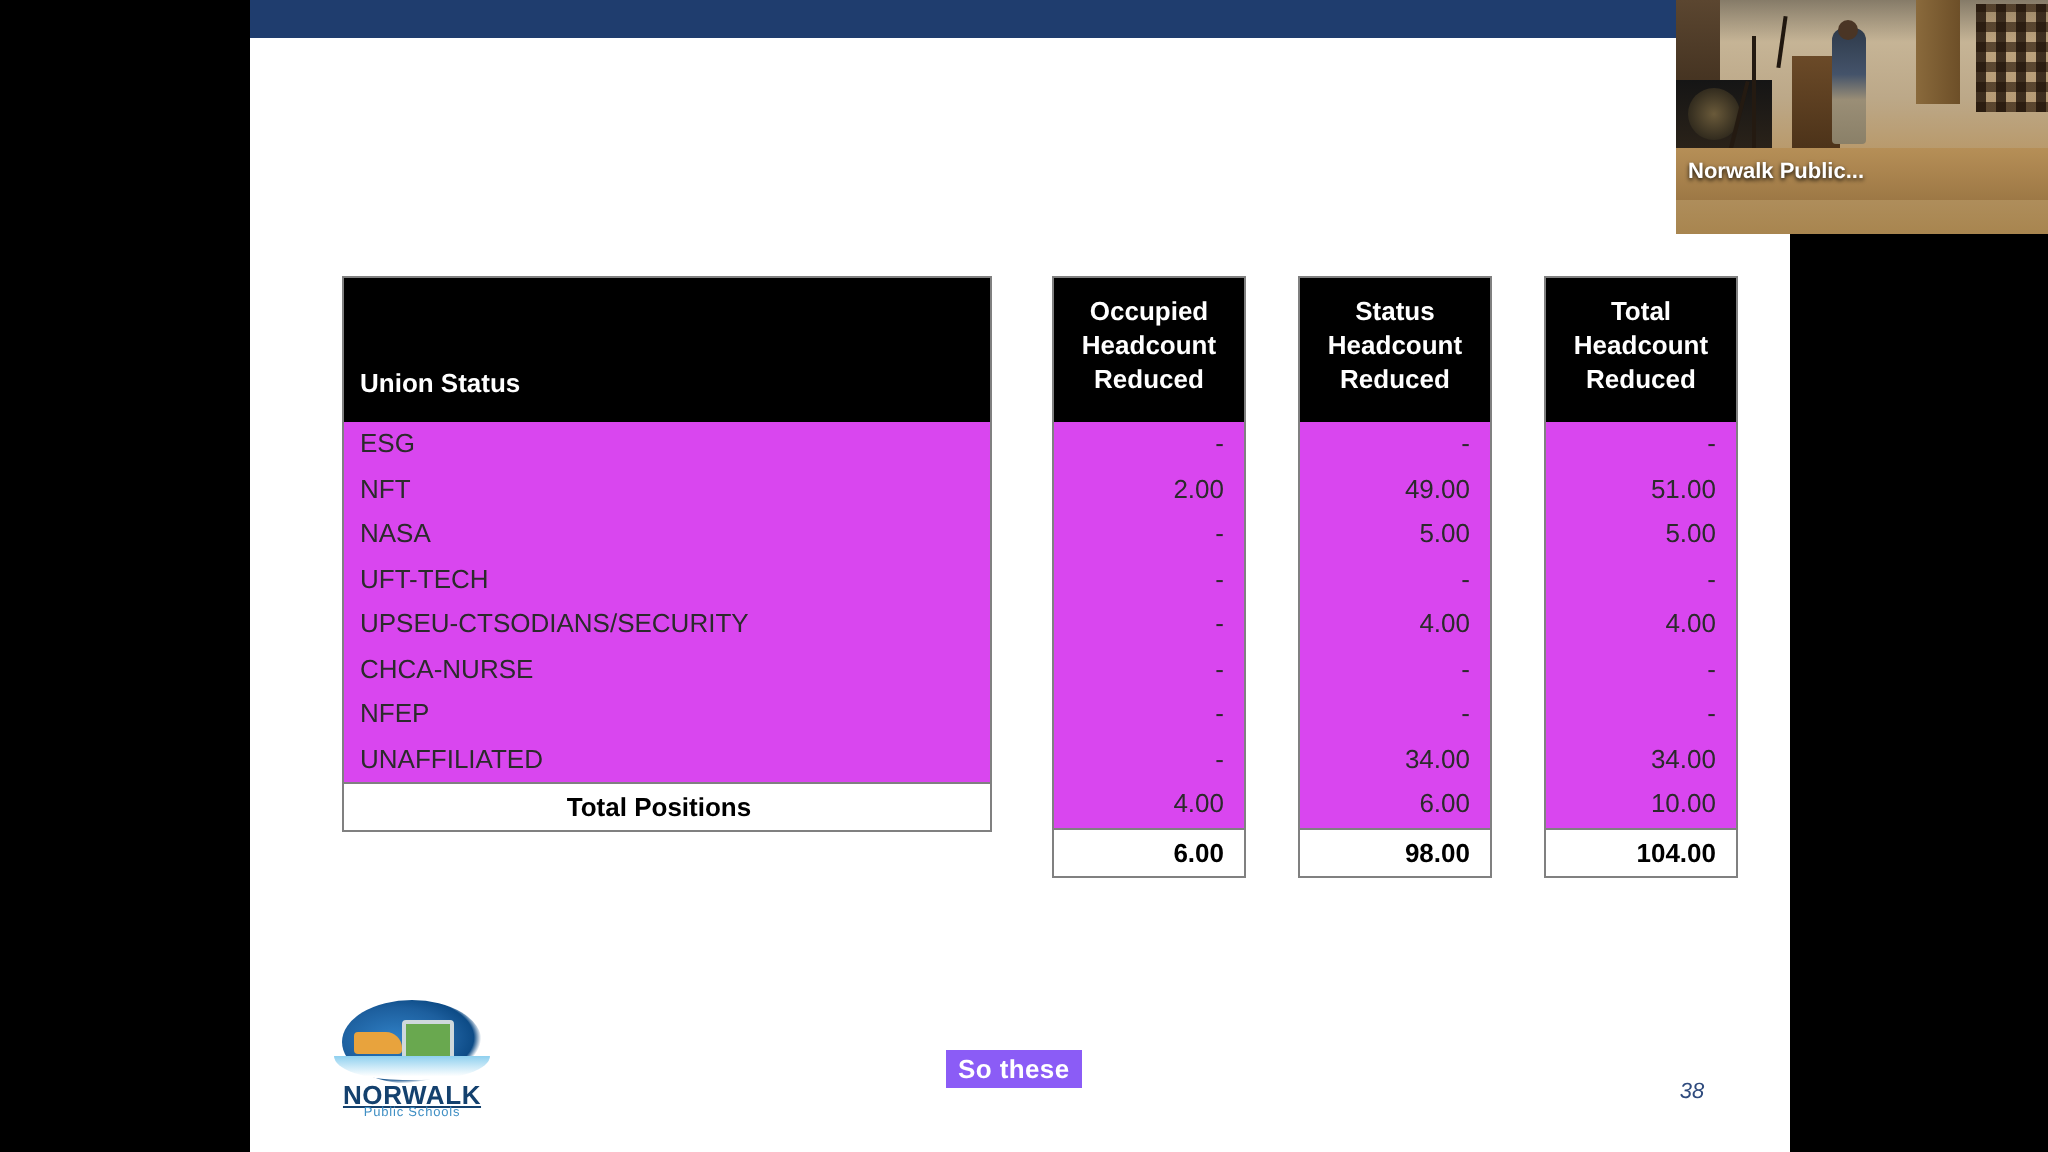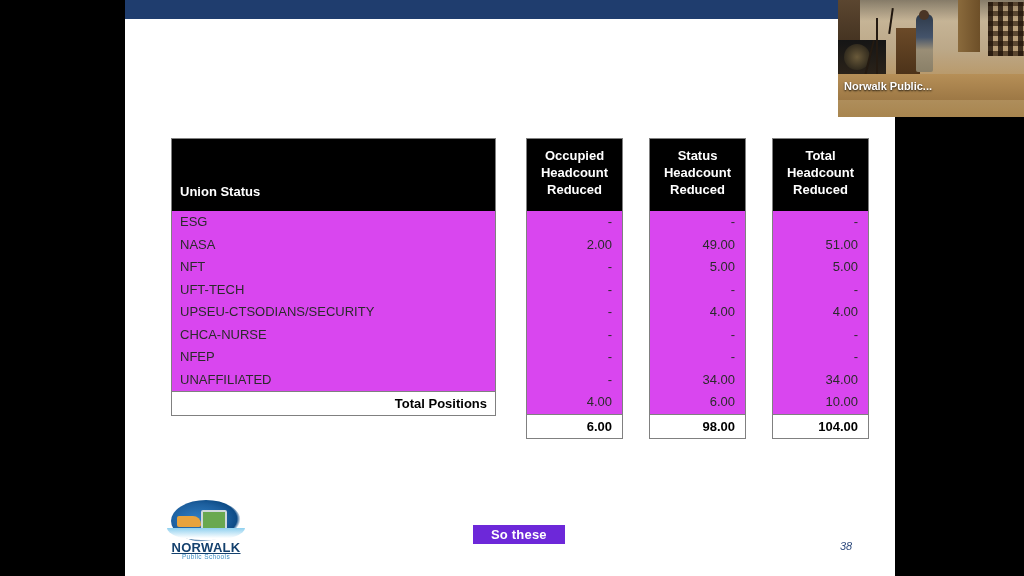--- a/index.html
+++ b/index.html
@@ -42,21 +42,21 @@
   }
   .tbl .foot {
     border-top:1px solid #808080;
     height:24px; line-height:24px; font-size:13px; font-weight:bold; color:#000;
   }
 
   
   #col-union { width:325px; }
   #col-union .hdr { height:72px; padding:44px 0 0 8px; }
   #col-union .rw { padding-left:8px; text-align:left; }
-  #col-union .foot { padding-right:8px; text-align:right; }
+  #col-union .foot { padding-right:8px; text-align:center; }
 
   
   .numcol { width:97px; margin-left:26px; }
   .numcol .hdr { height:72px; padding-top:8px; text-align:center; }
   .numcol .rw { padding-right:10px; text-align:right; }
   .numcol .foot { padding-right:10px; text-align:right; }
   #col-occupied { margin-left:30px; }
 
   
   #logo { position:absolute; left:42px; top:500px; width:78px; height:62px; }
@@ -96,22 +96,22 @@
   #watermark {
     position:absolute; left:816px; top:492px;
     font-size:60px; font-weight:bold; letter-spacing:-2px;
     color:#9a9a9a; opacity:.55; line-height:60px;
     -webkit-text-stroke:0px;
   }
 
   
   #caption {
     position:absolute; left:473px; top:525px;
-    background:#6d28d9; color:#ffffff;
-    font-size:13px; font-weight:bold; padding:2px 18px;
+    background:#8b5cf6; color:#ffffff;
+    font-size:13px; font-weight:bold; padding:2px 6px;
     letter-spacing:0.2px;
   }
 
   
   #video {
     position:absolute; left:838px; top:0; width:186px; height:117px;
     overflow:hidden; background:#3a2a1d;
   }
   #video .vbg {
     position:absolute; inset:0;
@@ -187,22 +187,22 @@
 
     <div id="topbar"></div>
 
 
     <div id="tables">
 
       <div class="tbl" id="col-union">
         <div class="hdr">Union Status</div>
         <div class="body">
           <div class="rw">ESG</div>
+          <div class="rw">NFT</div>
           <div class="rw">NASA</div>
-          <div class="rw">NFT</div>
           <div class="rw">UFT-TECH</div>
           <div class="rw">UPSEU-CTSODIANS/SECURITY</div>
           <div class="rw">CHCA-NURSE</div>
           <div class="rw">NFEP</div>
           <div class="rw">UNAFFILIATED</div>
         </div>
         <div class="foot">Total Positions</div>
       </div>
 
       <div class="tbl numcol" id="col-occupied">

